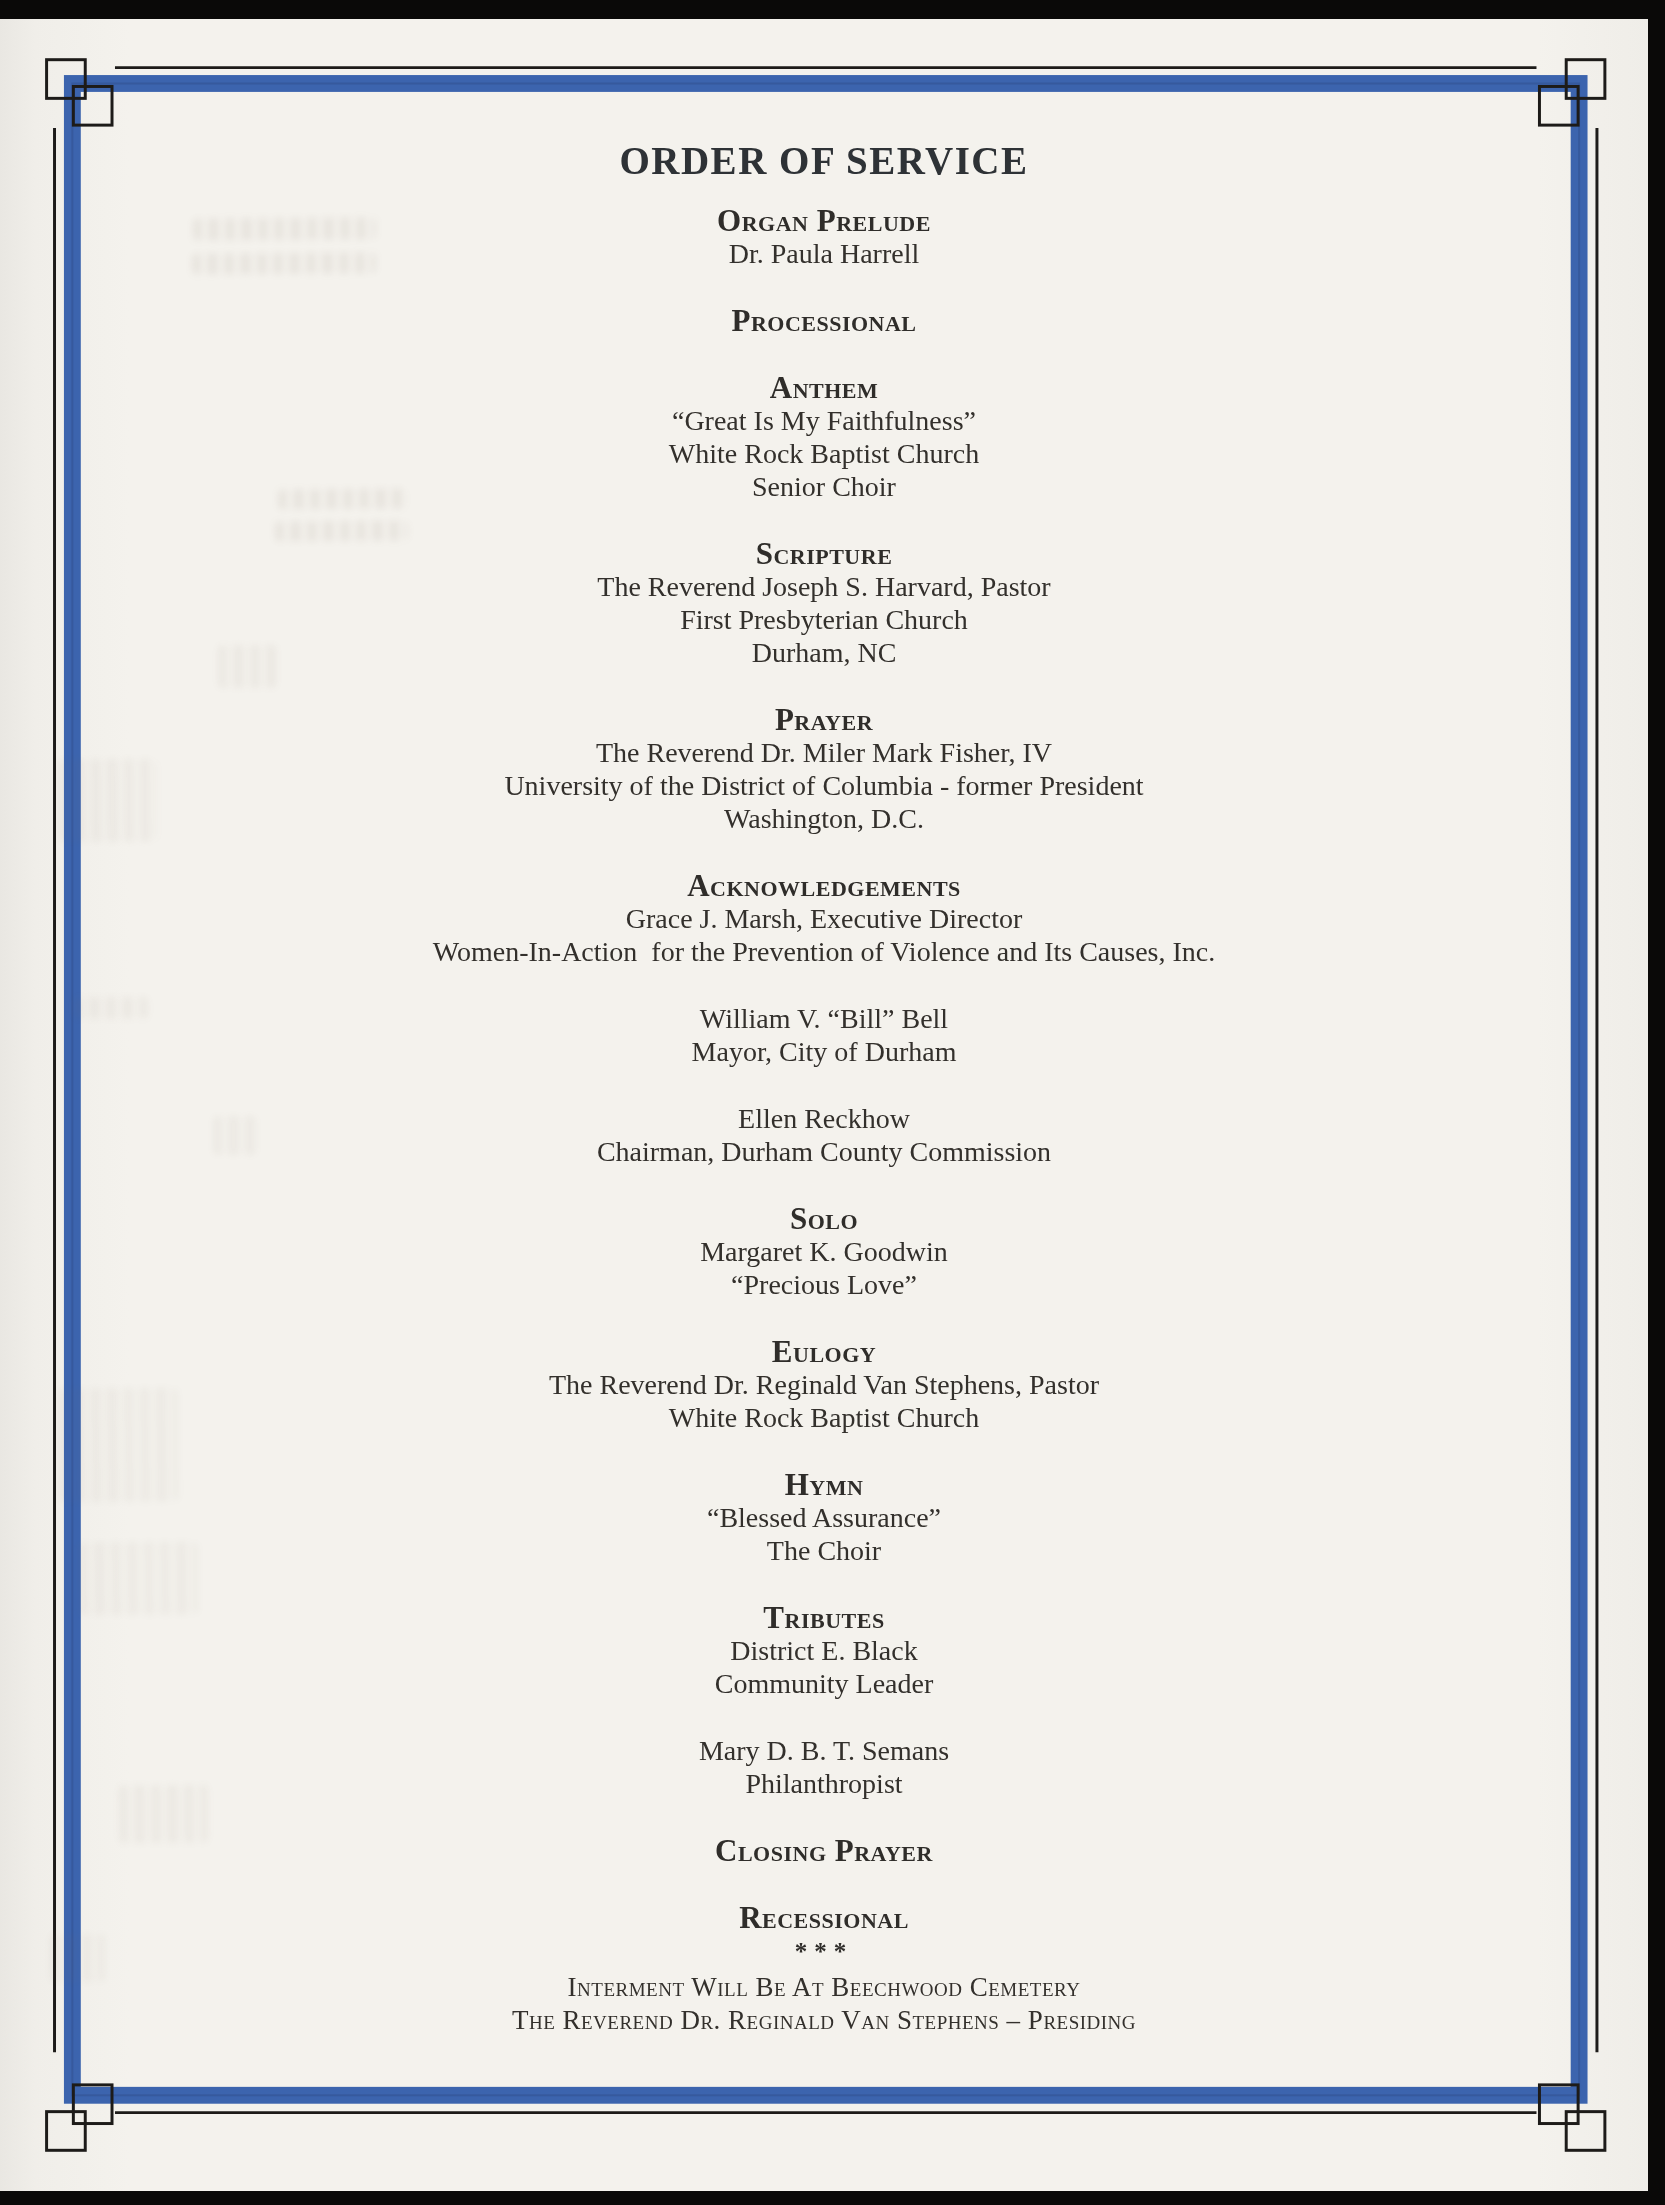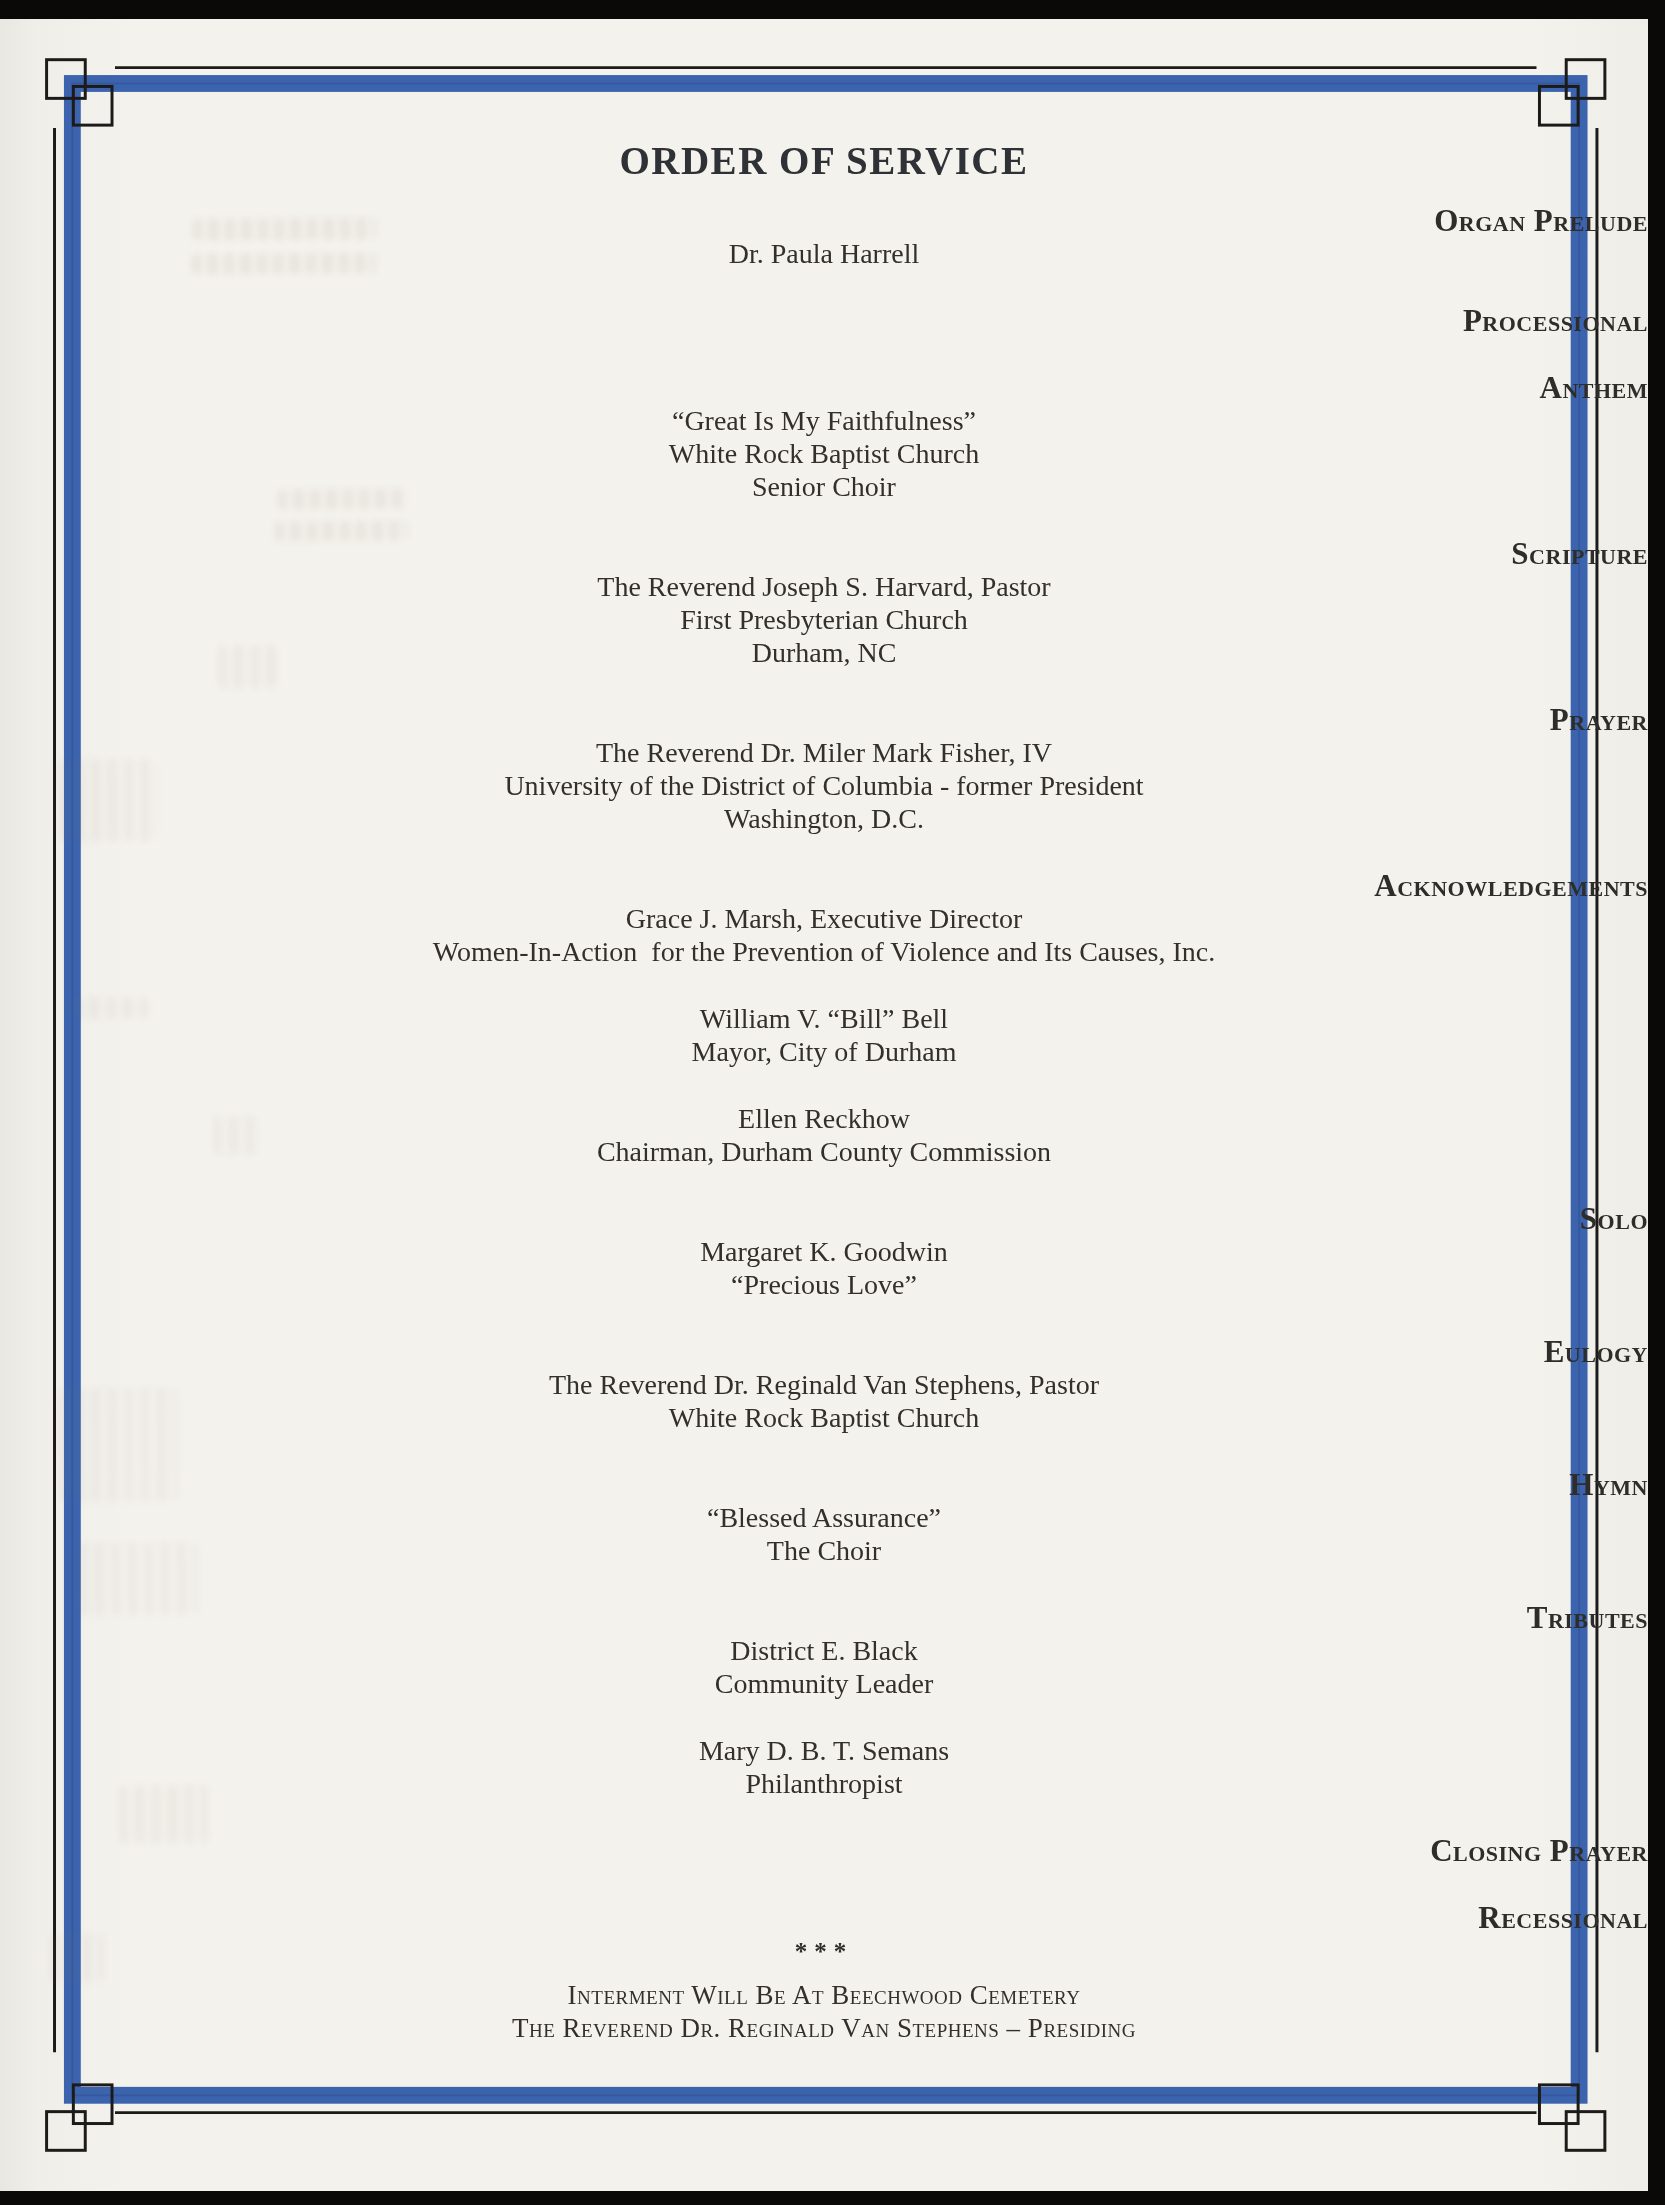--- a/index.html
+++ b/index.html
@@ -26,28 +26,28 @@
     position:absolute;left:0;top:0;width:100%;text-align:center;
     padding-top:119px;color:#302e2b;
   }
   .title{
     font-size:39px;line-height:45px;font-weight:700;letter-spacing:1.5px;
     color:#2e3236;margin:0 0 21px 0;
   }
   .block{margin:0 0 34px 0;}
   .heading{
     font-size:31px;line-height:33px;font-weight:700;
-    font-variant:small-caps;letter-spacing:0.5px;color:#2f2d2a;text-align:right;
+    font-variant:small-caps;letter-spacing:0.5px;color:#2f2d2a;
   }
   .line{font-size:28px;line-height:33px;white-space:pre-wrap;color:#33302c;}
   .block-tight{margin-bottom:4px;}
   .divider{
     font-size:25px;line-height:28px;letter-spacing:7px;font-weight:700;color:#2f2d2a;
   }
-  .footer{margin-top:13px;}
+  .footer{margin-top:5px;}
   .footer-line{
     font-size:27px;line-height:33px;font-variant:small-caps;
     letter-spacing:0.5px;color:#33302c;white-space:pre-wrap;
   }
 </style>
 </head>
 <body>
 
 <div class="paper">
 

